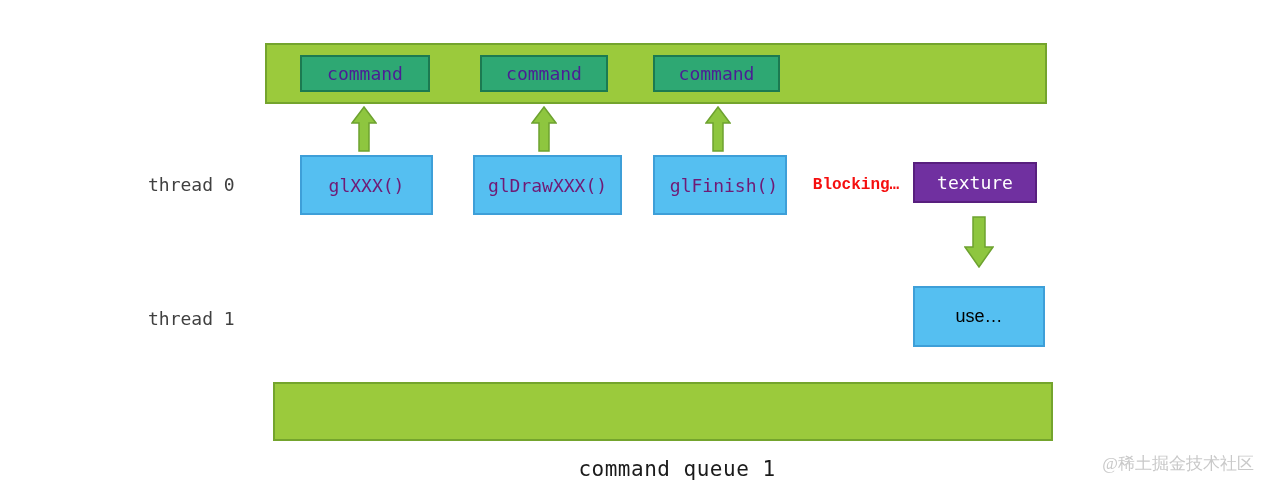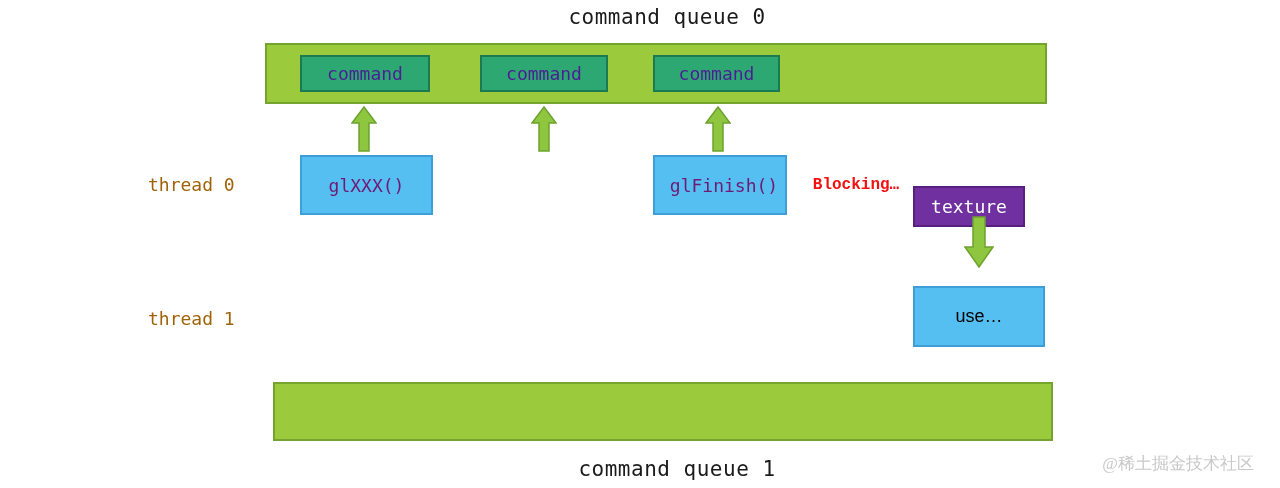--- a/index.html
+++ b/index.html
@@ -51,21 +51,21 @@
     border: 2px solid var(--texture-border);
     display: flex;
     align-items: center;
     justify-content: center;
     color: #ffffff;
     font-size: 18px;
   }
 
   .thread-label {
     font-size: 18px;
-    color: #a16207;
+    color: #404040;
     white-space: nowrap;
   }
 
   .blocking-label {
     font-family: Liberation Mono, monospace;
     font-weight: bold;
     font-size: 16px;
     color: var(--blocking-red);
     text-align: center;
     white-space: nowrap;
@@ -94,46 +94,46 @@
     font-size: 17px;
     color: var(--watermark-gray);
     white-space: nowrap;
   }
 </style>
 </head>
 <body>
 
 <div class="canvas">
 
-  <div class="abs queue-title" style="left:467px; top:5px; width:400px;">command queue 0</div>
 
   <div class="abs queue-bar" style="left:265px; top:43px; width:782px; height:61px;"></div>
 
   <div class="abs command-box" style="left:300px; top:55px; width:130px; height:37px;">command</div>
   <div class="abs command-box" style="left:480px; top:55px; width:128px; height:37px;">command</div>
   <div class="abs command-box" style="left:653px; top:55px; width:127px; height:37px;">command</div>
 
   <svg class="abs" style="left:351px; top:106px;" width="26" height="46" viewBox="0 0 26 46">
     <polygon class="arrow-shape" points="13,1 25,17 18,17 18,45 8,45 8,17 1,17"></polygon>
   </svg>
   <svg class="abs" style="left:531px; top:106px;" width="26" height="46" viewBox="0 0 26 46">
     <polygon class="arrow-shape" points="13,1 25,17 18,17 18,45 8,45 8,17 1,17"></polygon>
   </svg>
   <svg class="abs" style="left:705px; top:106px;" width="26" height="46" viewBox="0 0 26 46">
     <polygon class="arrow-shape" points="13,1 25,17 18,17 18,45 8,45 8,17 1,17"></polygon>
   </svg>
 
   <div class="abs thread-label" style="left:148px; top:174px;">thread 0</div>
 
   <div class="abs call-box" style="left:300px; top:155px; width:133px; height:60px;">glXXX()</div>
+  <div class="abs call-box" style="left:473px; top:155px; width:149px; height:60px;">glDrawXXX()</div>
   <div class="abs call-box" style="left:653px; top:155px; width:134px; height:60px;padding-left:8px;">glFinish()</div>
 
   <div class="abs blocking-label" style="left:806px; top:176px; width:100px;">Blocking…</div>
 
-  <div class="abs texture-box" style="left:913px; top:162px; width:112px; height:41px;margin-top:24px;">texture</div>
+  <div class="abs texture-box" style="left:913px; top:162px; width:124px; height:41px;">texture</div>
 
   <svg class="abs" style="left:964px; top:216px;" width="30" height="52" viewBox="0 0 30 52">
     <polygon class="arrow-shape" points="9,1 21,1 21,31 29,31 15,51 1,31 9,31"></polygon>
   </svg>
 
   <div class="abs thread-label" style="left:148px; top:308px;">thread 1</div>
 
   <div class="abs use-box" style="left:913px; top:286px; width:132px; height:61px;">use…</div>
 
   <div class="abs queue-bar" style="left:273px; top:382px; width:780px; height:59px;"></div>

